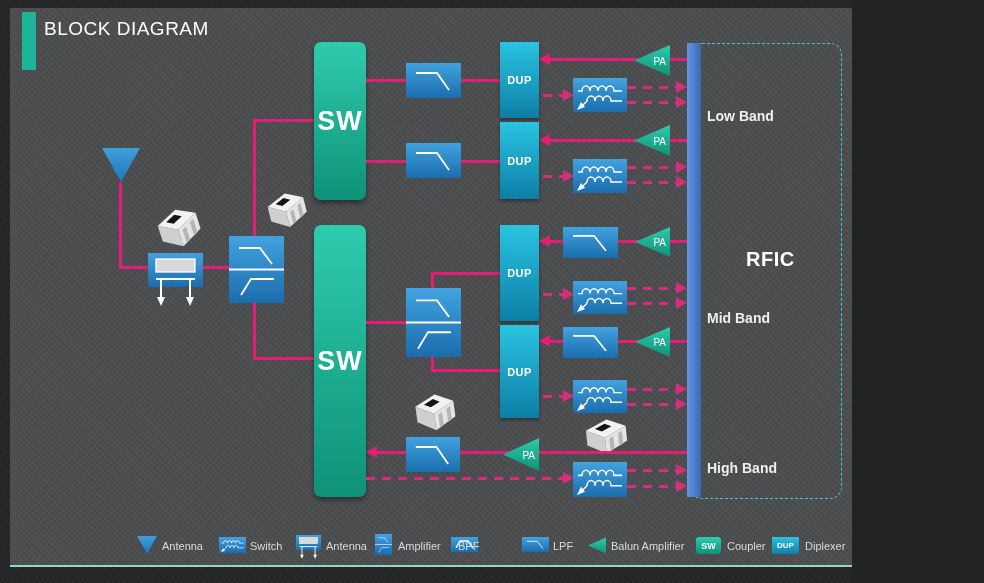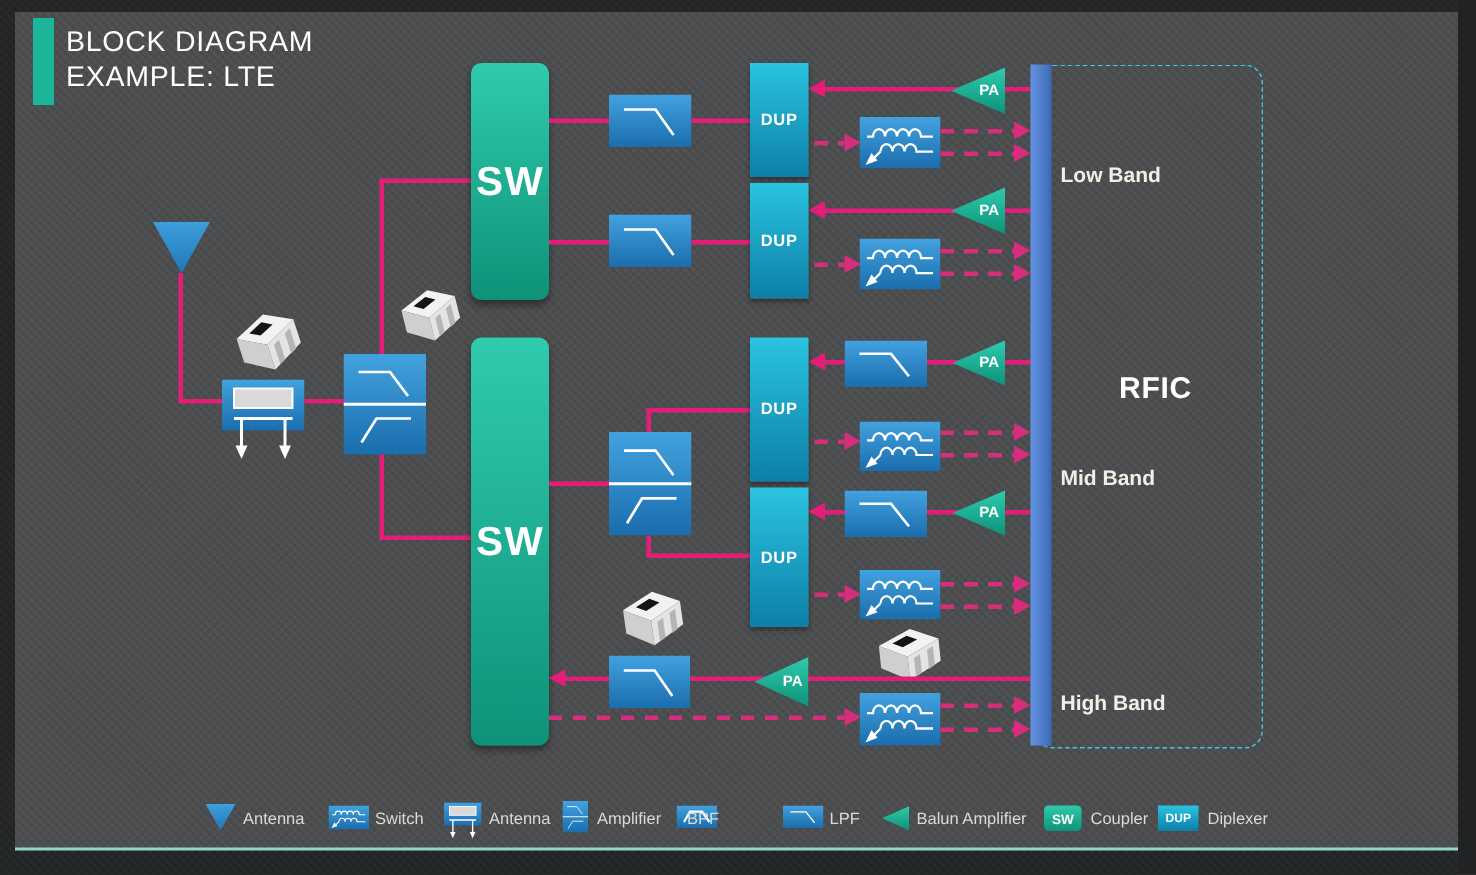--- a/index.html
+++ b/index.html
@@ -1,20 +1,20 @@
 <!DOCTYPE html>
 <html><head>
 <meta charset="utf-8">
 <style>
   :root{
     --pink:#e41e78; --pinkd:#d62e7c;
     --teal:#1db599; --bg:#4a4c4e;
   }
   html,body{margin:0;padding:0;background:#202224;}
-  .stage{position:relative;width:972px;height:583px;overflow:hidden;
+  .stage{position:relative;width:852px;height:583px;overflow:hidden;
     background-color:#232527;
     background-image:repeating-linear-gradient(45deg,rgba(255,255,255,.02) 0 2px,transparent 2px 4px),
                      repeating-linear-gradient(-45deg,rgba(0,0,0,.05) 0 2px,transparent 2px 4px);
     font-family:"Liberation Sans",sans-serif;}
   .slide-bg{position:absolute;left:10px;top:8px;width:964px;height:558px;background-color:#4a4c4e;
     background-image:repeating-linear-gradient(45deg,rgba(255,255,255,.03) 0 2px,transparent 2px 4px),
                      repeating-linear-gradient(-45deg,rgba(0,0,0,.04) 0 2px,transparent 2px 4px);}
   .bottom-line{position:absolute;left:10px;top:565px;width:964px;height:2px;background:#8fd9cb;}
   .title-accent{position:absolute;left:22px;top:12px;width:14px;height:58px;background:var(--teal);}
   .title{position:absolute;left:44px;top:17px;color:#fff;font-size:19px;line-height:23px;letter-spacing:.5px;}
@@ -23,21 +23,21 @@
   .dl{position:absolute;height:3px;background:repeating-linear-gradient(90deg,var(--pinkd) 0 9px,transparent 9px 16px);}
   .ah-l{position:absolute;width:0;height:0;border-top:6px solid transparent;border-bottom:6px solid transparent;border-right:11px solid var(--pink);}
   .ah-r{position:absolute;width:0;height:0;border-top:6px solid transparent;border-bottom:6px solid transparent;border-left:11px solid var(--pinkd);}
   .sw{position:absolute;background:linear-gradient(180deg,#2fcbad,#0e9278);border-radius:7px;
     display:flex;align-items:center;justify-content:center;color:#fff;font-weight:bold;
     font-size:27px;letter-spacing:1px;box-shadow:0 3px 5px rgba(0,0,0,.4);}
   .dup{position:absolute;background:linear-gradient(180deg,#2ac4e0,#0d7ea7);color:#fff;font-weight:bold;
     font-size:11px;letter-spacing:.5px;display:flex;align-items:center;justify-content:center;
     box-shadow:0 2px 3px rgba(0,0,0,.35);}
   .pa-wrap{position:absolute;}
-  .pa-wrap span{position:absolute;right:4px;top:50%;transform:translateY(-50%);color:#fff;font-size:10px;font-weight:bold;}
+  .pa-wrap span{position:absolute;right:4px;top:50%;transform:translateY(-50%);color:#fff;font-size:10px;font-weight:normal;}
   .band-label{position:absolute;color:#f2efe8;font-size:14px;font-weight:bold;}
   .rfic-label{position:absolute;color:#fff;font-size:20px;font-weight:bold;letter-spacing:.5px;}
   .rfic-region{position:absolute;left:690px;top:43px;width:150px;height:454px;
     border:1px dashed #3fc6e8;border-radius:12px;}
   .rfic-bar{position:absolute;left:687px;top:43px;width:14px;height:454px;
     background:linear-gradient(90deg,#6495e2,#3c69b4);}
   .legend-label{position:absolute;color:#dcdad6;font-size:11px;top:540px;}
   .sw-mini{position:absolute;background:linear-gradient(180deg,#2fcbad,#0e9278);border-radius:3px;
     display:flex;align-items:center;justify-content:center;color:#fff;font-weight:bold;font-size:9px;}
   .dup-mini{position:absolute;background:linear-gradient(180deg,#2ac4e0,#0d7ea7);
@@ -108,21 +108,20 @@
       </symbol>
     </defs>
   </svg>
 
   <div class="slide-bg"></div>
   <div class="bottom-line"></div>
 
   <div class="title-accent"></div>
   <div class="title">
     <div>BLOCK DIAGRAM</div>
-    <div>EXAMPLE: LTE</div>
   </div>
 
   <svg class="icon" style="left:102px;top:148px;width:38px;height:35px">
       <use href="#s-ant"></use>
     </svg>
   <div class="vl" style="left:119px;top:182px;height:85px"></div>
   <div class="hl" style="left:119px;top:266px;width:30px"></div>
   <svg class="icon" style="left:148px;top:253px;width:55px;height:58px">
       <use href="#s-coupler"></use>
     </svg>

